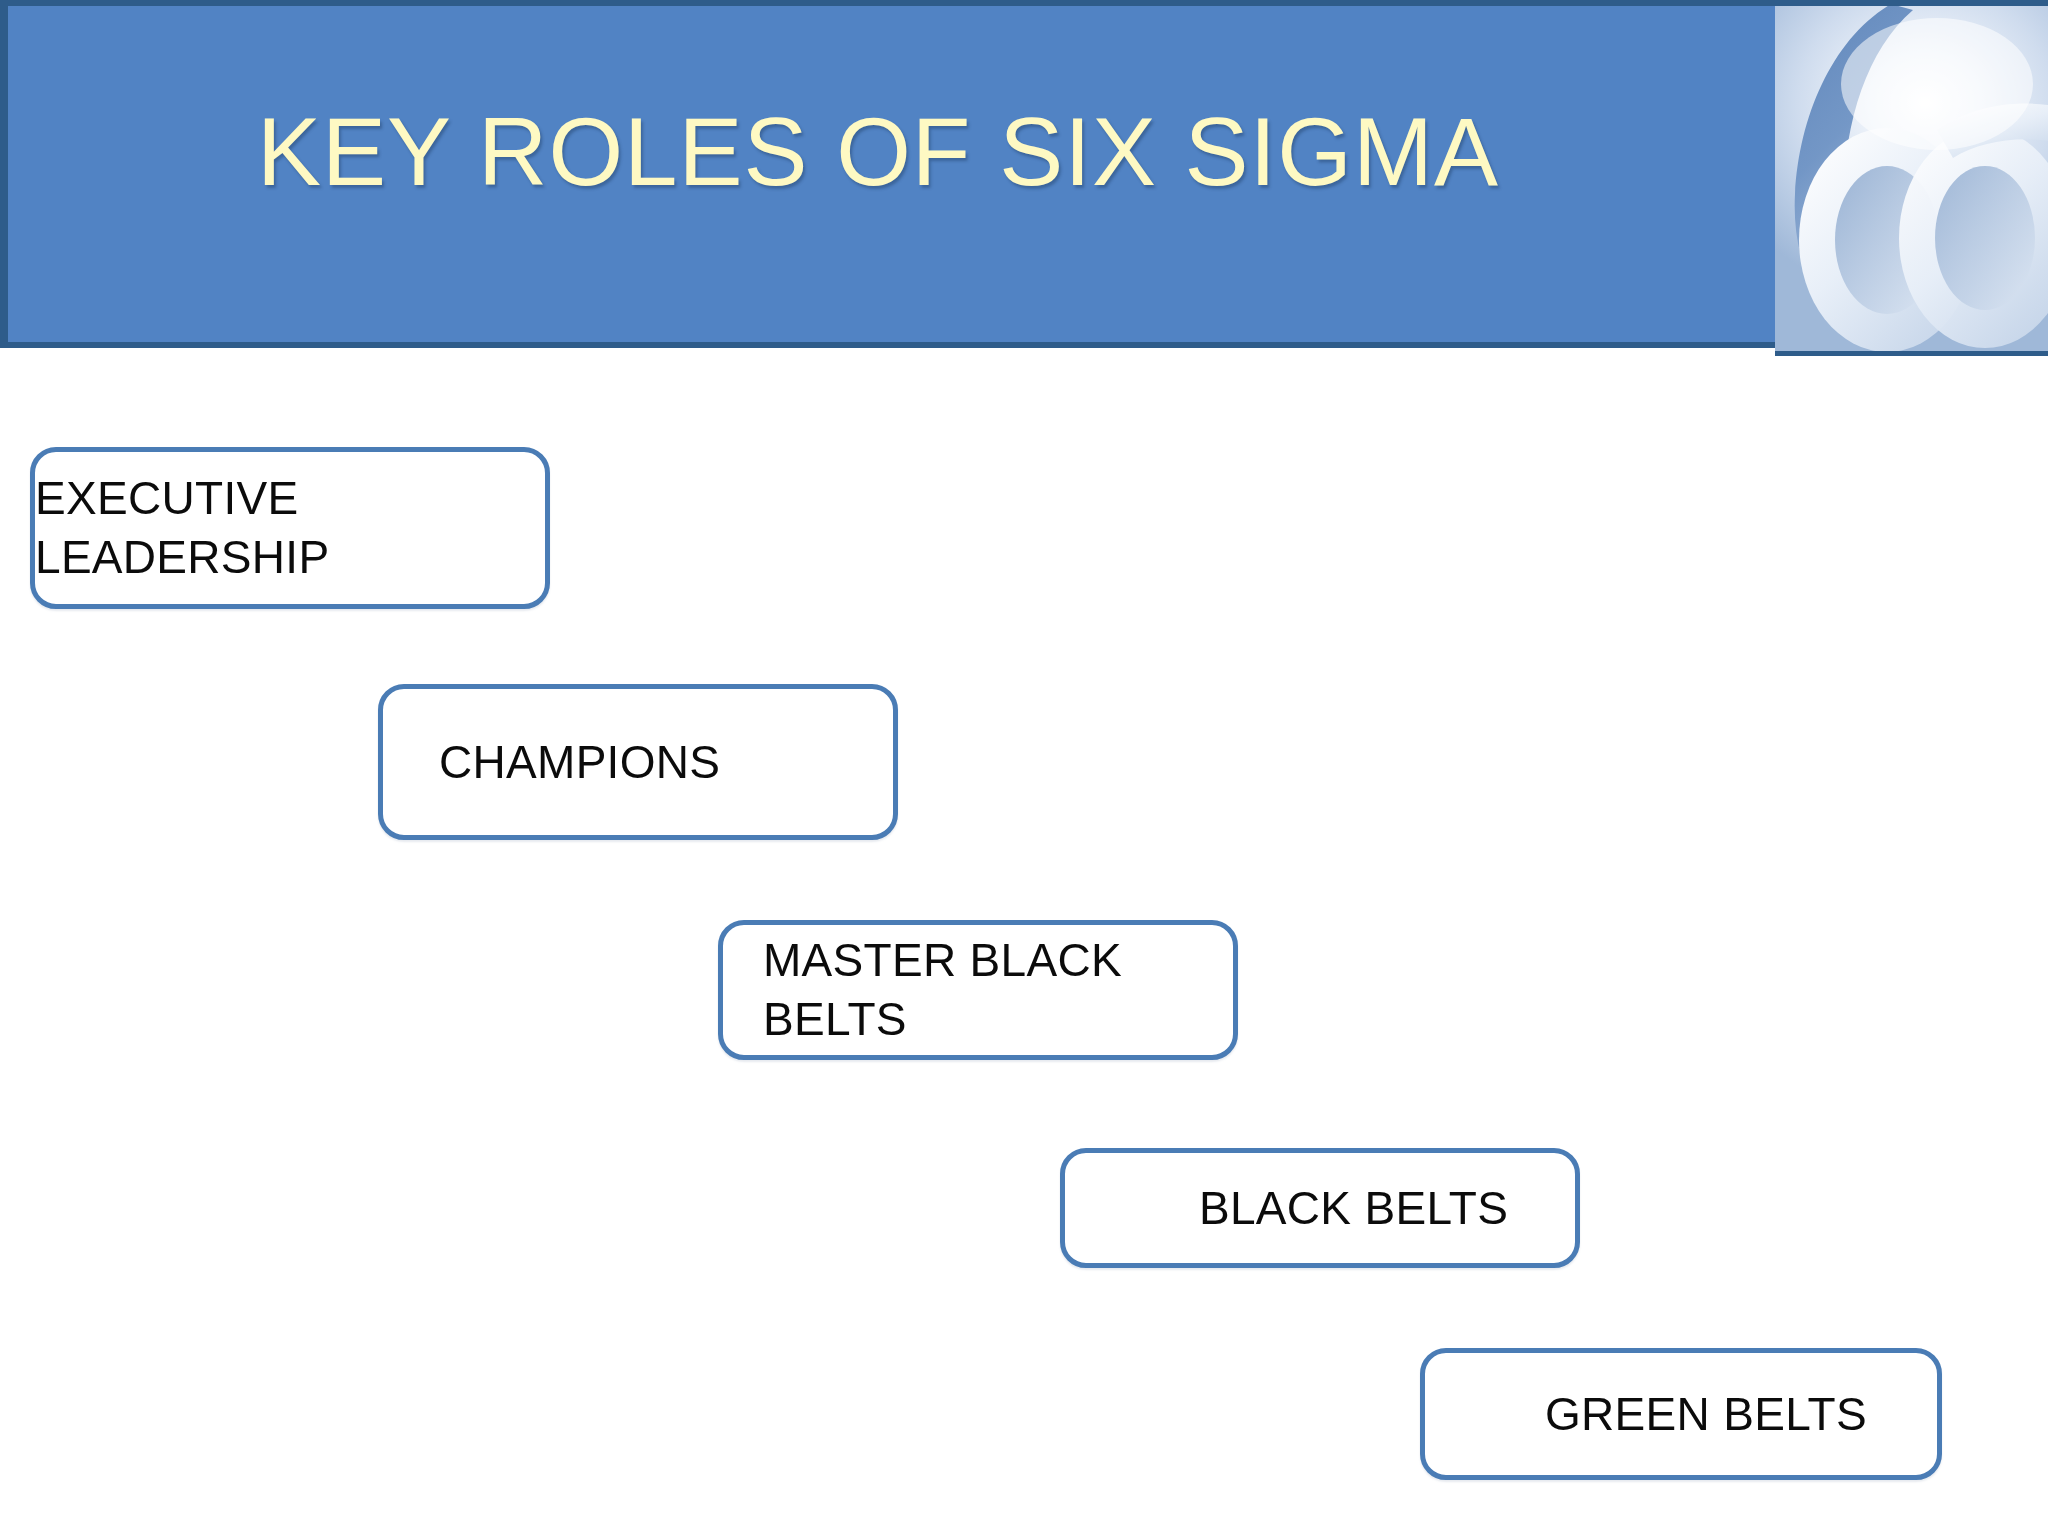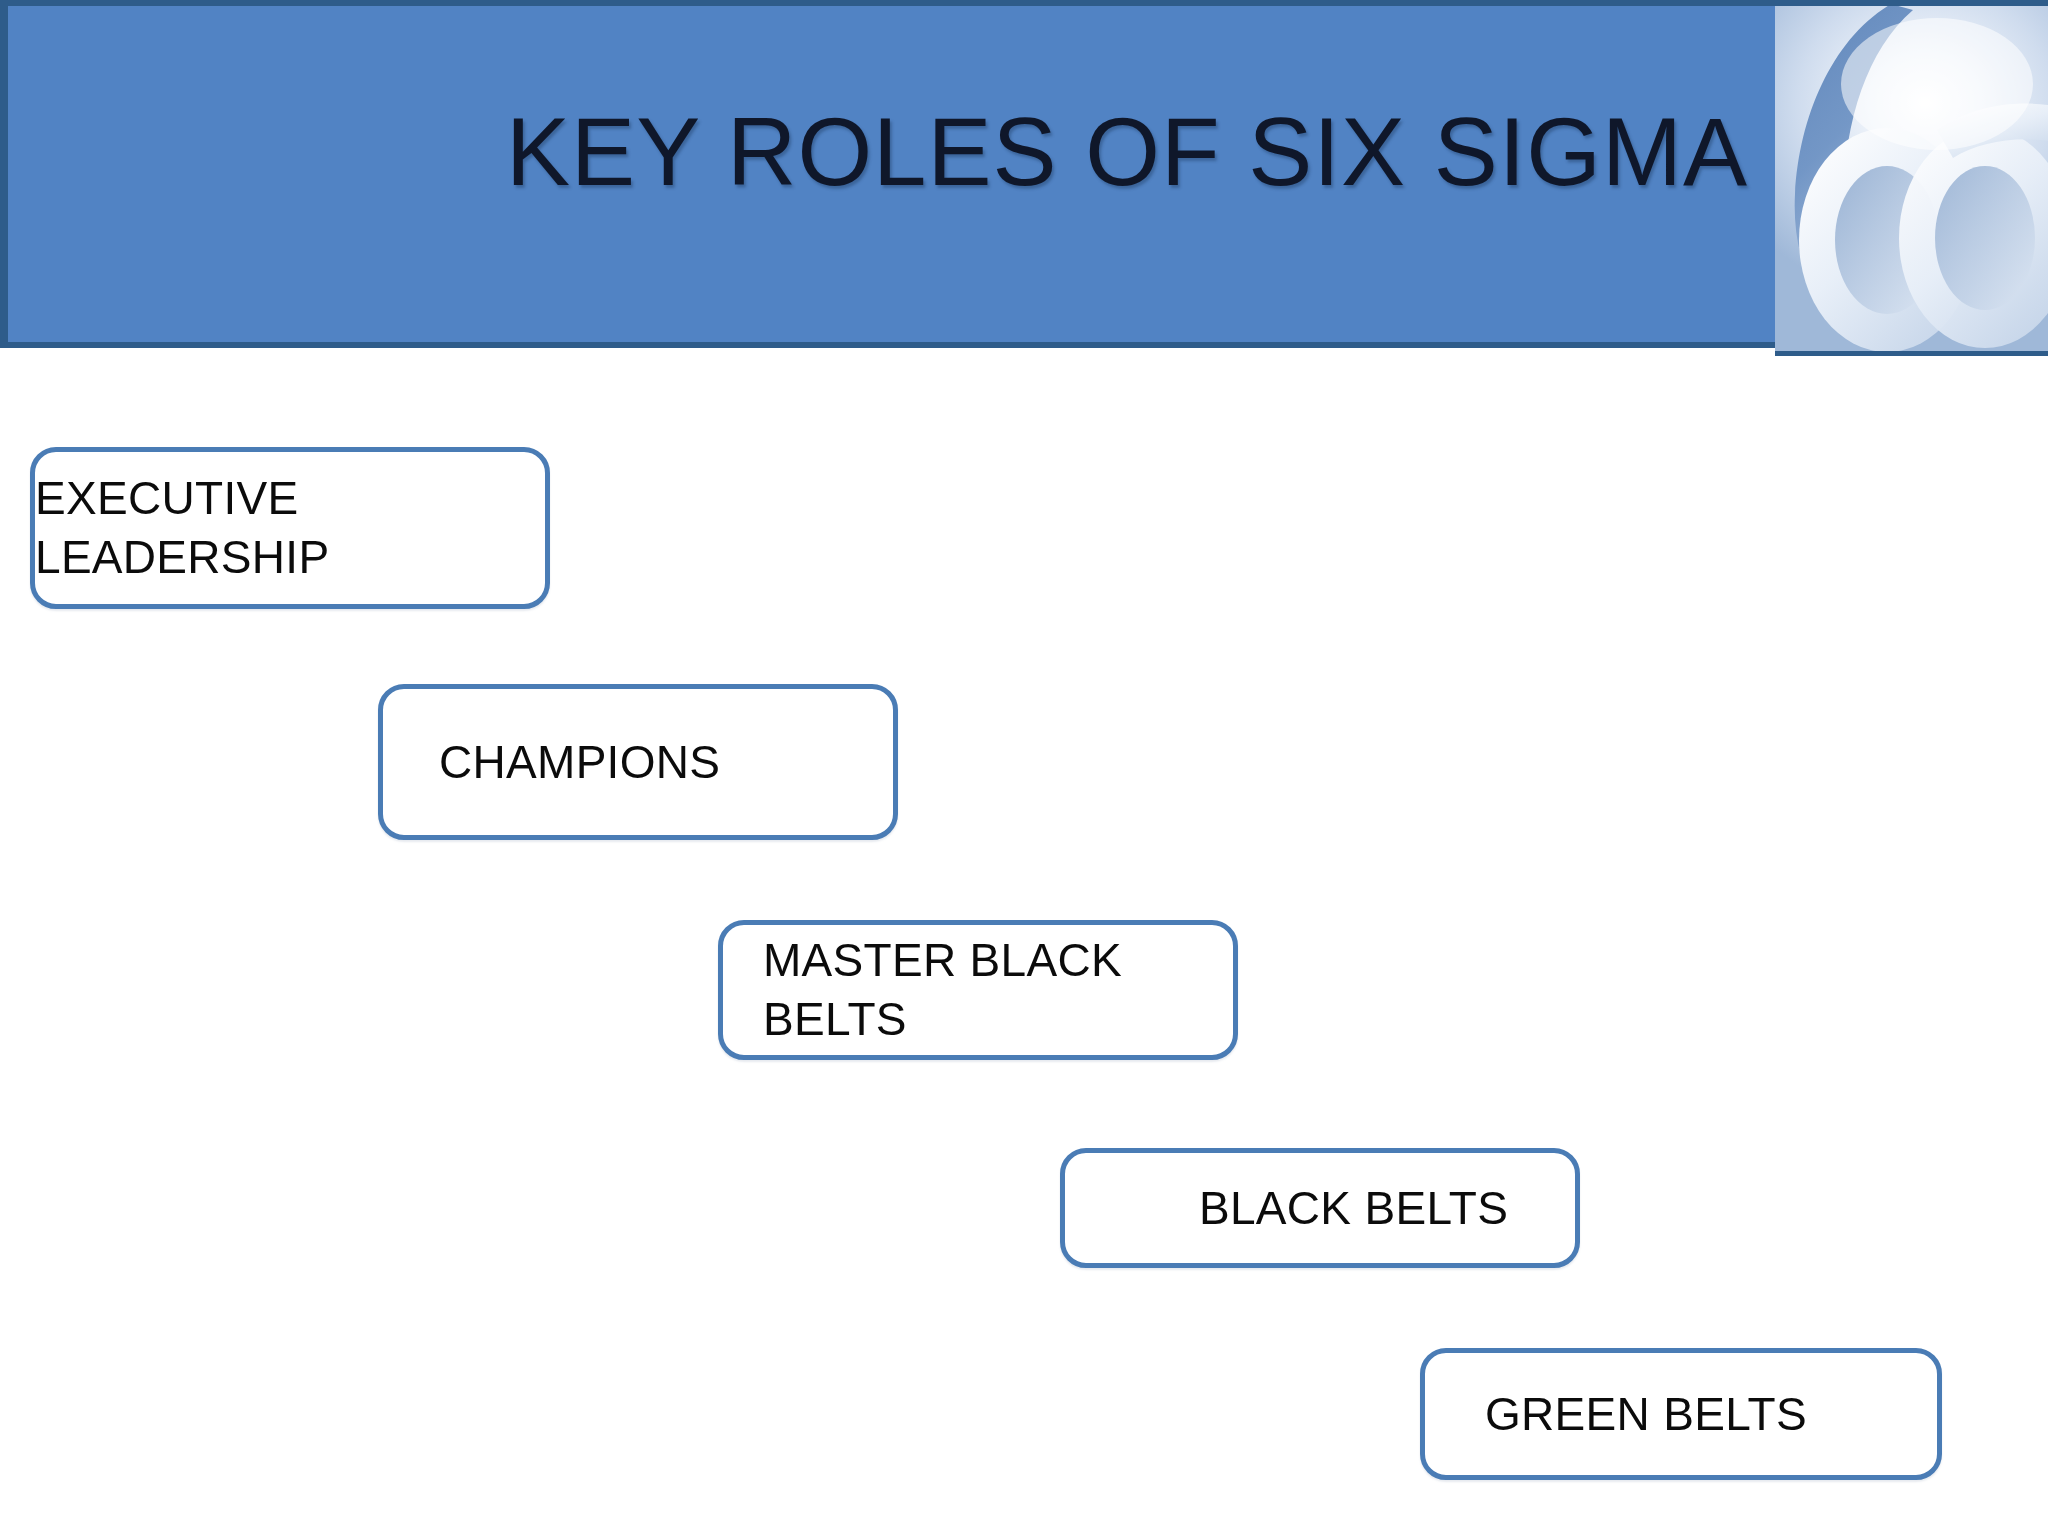--- a/index.html
+++ b/index.html
@@ -29,22 +29,22 @@
     background: #5183C4;
     border: 6px solid #2E5C8A;
     border-left: 8px solid #2E5C8A;
     box-sizing: border-box;
   }
   .header-title {
     position: absolute;
     left: 0;
     top: 96px;
     width: 1740px;
-    text-align: right;
-    color: #0f172a;
+    text-align: center;
+    color: #fef9c3;
     font-size: 96px;
     font-weight: 400;
     letter-spacing: 1px;
     line-height: 1.05;
     white-space: nowrap;
     text-shadow: 2px 3px 3px rgba(20,45,80,0.35);
     font-family: "Liberation Sans", sans-serif;
   }
 
   
@@ -97,21 +97,21 @@
   #box-champions           { left: 378px;  top: 684px;  width: 520px; height: 156px; }
   #box-champions .role-label { padding-left: 56px; }
 
   #box-master-black-belts  { left: 718px;  top: 920px;  width: 520px; height: 140px; justify-content: flex-end; }
   #box-master-black-belts .role-label { padding-left: 40px; }
 
   #box-black-belts         { left: 1060px; top: 1148px; width: 520px; height: 120px; }
   #box-black-belts .role-label { padding-left: 134px; }
 
   #box-green-belts         { left: 1420px; top: 1348px; width: 522px; height: 132px; }
-  #box-green-belts .role-label { padding-left: 60px; }
+  #box-green-belts .role-label { padding-left: 120px; }
 </style>
 </head>
 <body>
 
 <div id="slide">
 
   <div class="header-band">
     <div class="header-title">KEY ROLES OF SIX SIGMA</div>
   </div>
 

